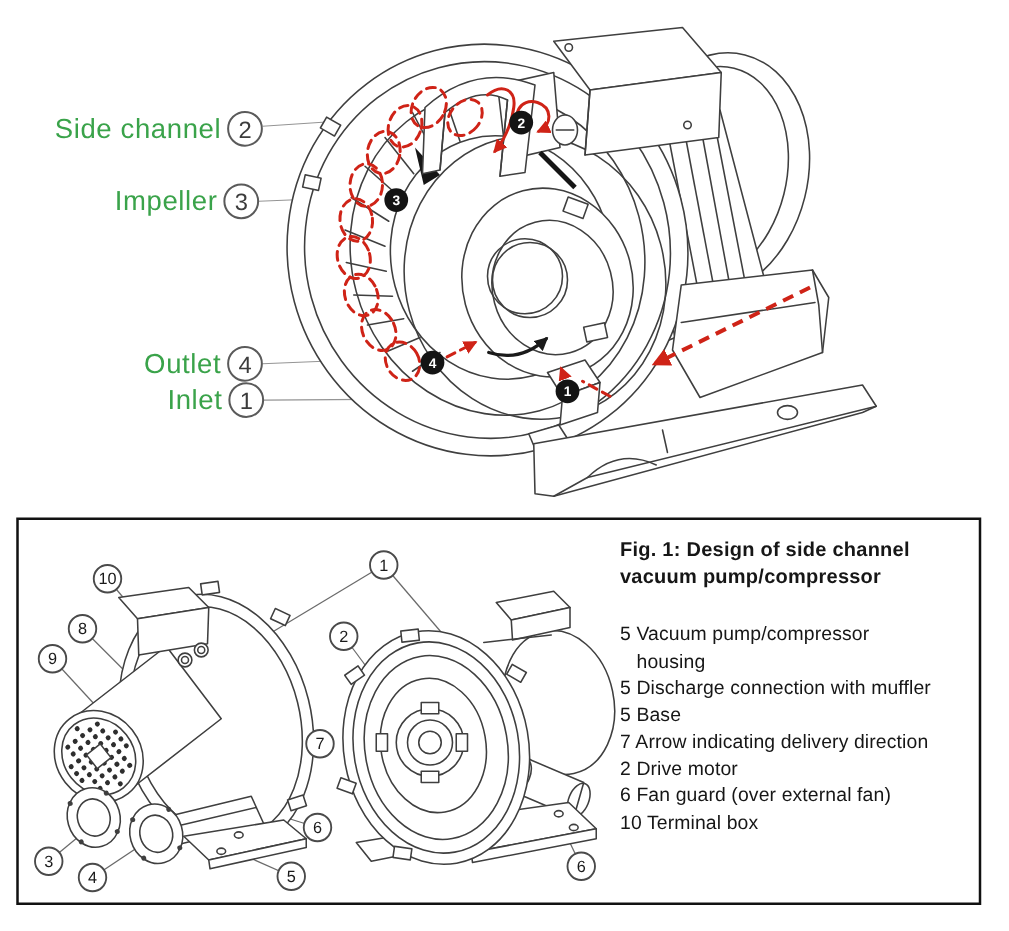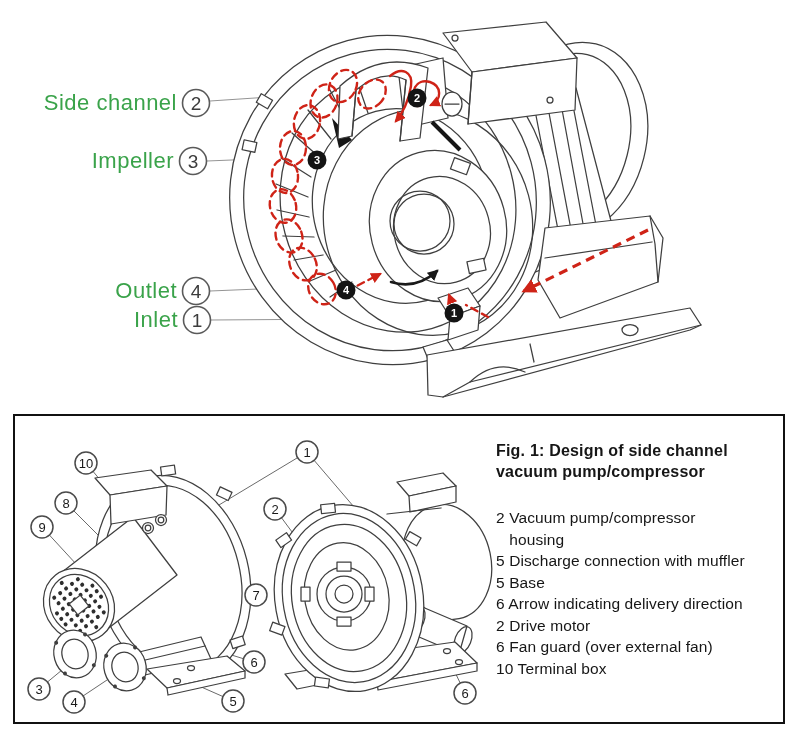--- a/index.html
+++ b/index.html
@@ -17,21 +17,21 @@
   .leader2{stroke:#6a6a6a;stroke-width:1;fill:none;}
   .redflow{stroke:#cf2317;stroke-width:2.4;fill:none;stroke-dasharray:7 5;stroke-linecap:round;}
   .redsolid{stroke:#cf2317;stroke-width:2.4;fill:none;stroke-linecap:round;}
   .redwide{stroke:#cf2317;stroke-width:3.2;fill:none;stroke-dasharray:9 6;}
   .blackarrowline{stroke:#1a1a1a;stroke-width:2.6;fill:none;stroke-linecap:round;}
   .callout-circle{fill:#fff;stroke:#4a4a4a;stroke-width:1.5;}
   .callout-num{fill:#1a1a1a;font-size:13px;text-anchor:middle;}
   .figure-box{position:absolute;left:13px;top:414px;width:772px;height:310px;
               border:2px solid #111;box-sizing:border-box;background:#fff;}
   .figure-box > svg{position:absolute;left:0;top:0;}
-  .legend{position:absolute;left:481px;top:22px;width:288px;color:#161616;}
+  .legend{position:absolute;left:481px;top:12px;width:288px;color:#161616;}
   .legend-title{font-size:16px;line-height:21px;font-weight:bold;white-space:pre-line;
                 letter-spacing:.2px;margin:2px 0 25px 0;}
   .legend-item{font-size:15.5px;line-height:21.5px;white-space:pre-wrap;letter-spacing:.1px;}
 </style>
 </head>
 <body>
 
 <div class="page">
 
   
@@ -374,24 +374,24 @@
           <text class="callout-num" x="260" y="97.5">2</text>
         <circle class="callout-circle" cx="450" cy="277" r="11"></circle>
           <text class="callout-num" x="450" y="281.5">6</text>
       </g>
     </svg>
 
     <div class="legend">
       <div class="legend-title">Fig. 1: Design of side channel
 vacuum pump/compressor</div>
       <div>
-        <div class="legend-item">2 Vacuum pump/compressor
+        <div class="legend-item">5 Vacuum pump/compressor
    housing</div>
         <div class="legend-item">5 Discharge connection with muffler</div>
         <div class="legend-item">5 Base</div>
-        <div class="legend-item">6 Arrow indicating delivery direction</div>
+        <div class="legend-item">7 Arrow indicating delivery direction</div>
         <div class="legend-item">2 Drive motor</div>
         <div class="legend-item">6 Fan guard (over external fan)</div>
         <div class="legend-item">10 Terminal box</div>
       </div>
     </div>
   </div>
 </div>
 
 </body></html>

